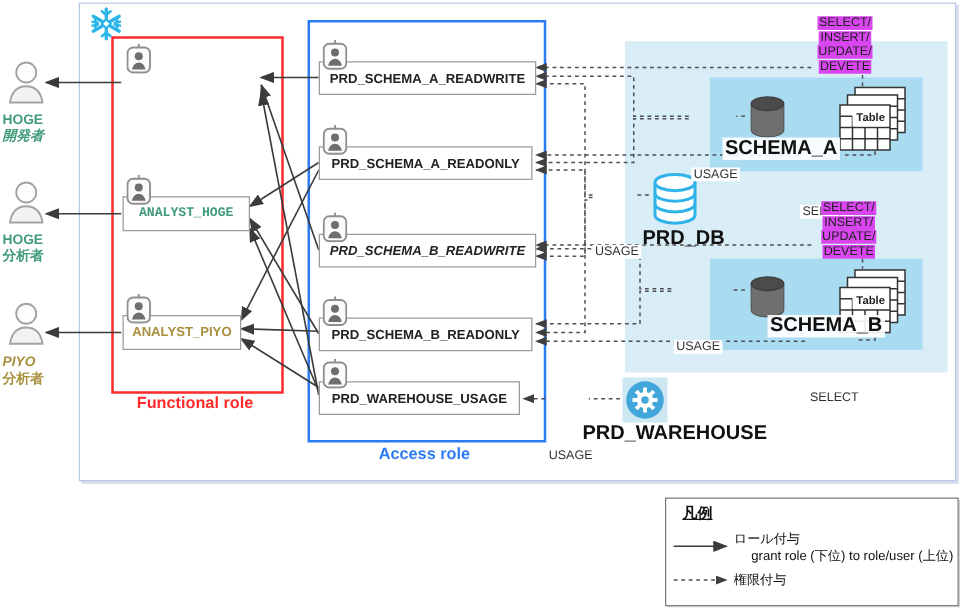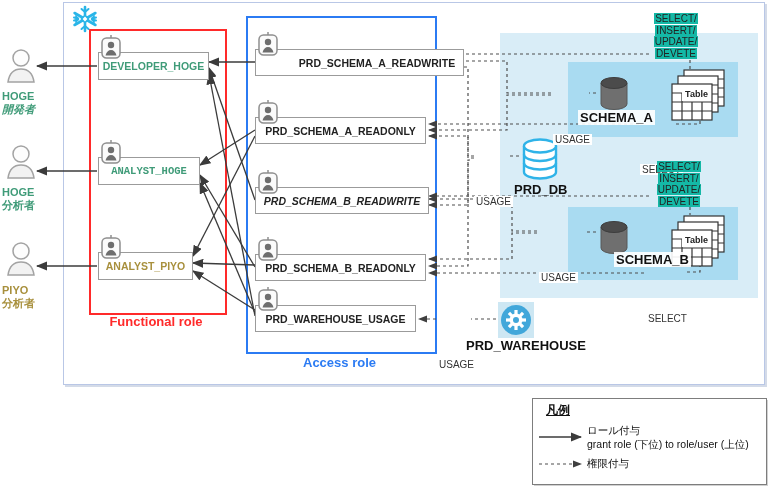--- a/index.html
+++ b/index.html
@@ -12,23 +12,23 @@
   .innerarea{background:#a9dbf1;z-index:1;}
   .redbox{left:89px;top:29px;width:134px;height:282px;border:2px solid #ff2a2a;z-index:1;}
   .bluebox{left:246px;top:16px;width:187px;height:334px;border:2px solid #2b7bf3;z-index:1;}
   svg.overlay{left:0;top:0;width:768px;height:486px;z-index:2;}
   .node{border:1px solid #9b9b9b;background:#fff;display:flex;align-items:center;
         justify-content:center;font-weight:bold;font-size:10.5px;color:#222;z-index:3;}
   .badge{z-index:4;}
   .grouplabel{font-weight:bold;font-size:13px;text-align:center;z-index:3;}
   .chip{font-size:10px;color:#333;background:#fff;padding:0 2px;white-space:nowrap;z-index:4;line-height:11px;margin-top:46px;}
   .privblock{width:56px;text-align:center;font-size:10px;color:#222;z-index:4;line-height:11.5px;}
-  .privblock span{background:#14b8a6;padding:0 1px;}
+  .privblock span{background:#d946ef;padding:0 1px;}
   .userlabel{font-weight:bold;font-size:11px;line-height:13px;z-index:3;}
-  .reslabel{font-weight:bold;font-size:13px;color:#111;z-index:4;white-space:nowrap;}
+  .reslabel{font-weight:bold;font-size:16px;color:#111;z-index:4;white-space:nowrap;}
   .reslabel.chipbg{background:rgba(255,255,255,.9);padding:0 2px;}
   .legend{left:532px;top:398px;width:233px;height:85px;background:#fff;border:1.5px solid #7d7d7d;
           box-shadow:2px 2px 0 rgba(0,0,0,.18);z-index:1;}
   .legendtitle{left:546px;top:402px;font-weight:bold;font-size:12px;color:#111;
                text-decoration:underline;z-index:3;}
   .legendtext{font-size:10.5px;color:#111;z-index:3;white-space:nowrap;text-align:right;}
   .whsquare{left:498px;top:302px;width:36px;height:36px;background:#cde7f3;z-index:1;}
   .whcircle{left:501px;top:305px;width:30px;height:30px;border-radius:50%;background:#41a7da;
             z-index:3;display:flex;align-items:center;justify-content:center;}
 </style>
@@ -135,34 +135,31 @@
     <div style="color: rgb(63, 155, 120);">HOGE</div>
     <div style="color: rgb(63, 155, 120);">分析者</div>
   </div>
   <div class="abs" style="left:6px;top:241px;z-index:3;">
     <svg width="31" height="36" viewBox="0 0 31 36">
         <circle cx="15" cy="10" r="8" fill="#fdfdfd" stroke="#a3a3a3" stroke-width="1.5"></circle>
         <path d="M2,34 q2,-13 13,-13 q11,0 13,13 z" fill="#f2f2f2" stroke="#a3a3a3" stroke-width="1.5"></path>
       </svg>
   </div>
   <div class="abs userlabel" style="left:2px;top:284px;">
-    <div style="color: rgb(168, 144, 61);">PIYO</div>
+    <div style="color: rgb(168, 144, 61); font-style: italic;">PIYO</div>
     <div style="color: rgb(168, 144, 61);">分析者</div>
   </div>
 
   <div class="abs badge" style="left:101px;top:35px;">
     <svg width="20" height="24" viewBox="0 0 20 24">
         <line x1="10" y1="0" x2="10" y2="3" stroke="#8f8f8f" stroke-width="1.5"></line>
         <rect x="1" y="3" width="18" height="20" rx="4.5" fill="#fbfbfb" stroke="#8f8f8f" stroke-width="1.5"></rect>
         <circle cx="10" cy="10" r="3.2" fill="#6e6e6e"></circle>
         <path d="M4.5,20.5 q1.5,-5.5 5.5,-5.5 q4,0 5.5,5.5 z" fill="#6e6e6e"></path>
       </svg>
-  </div>
-  <div class="abs node" style="left:98px;top:52px;width:109px;height:26px;">
-    <span style="color: rgb(63, 155, 120);">DEVELOPER_HOGE</span>
   </div>
   <div class="abs badge" style="left:101px;top:140px;">
     <svg width="20" height="24" viewBox="0 0 20 24">
         <line x1="10" y1="0" x2="10" y2="3" stroke="#8f8f8f" stroke-width="1.5"></line>
         <rect x="1" y="3" width="18" height="20" rx="4.5" fill="#fbfbfb" stroke="#8f8f8f" stroke-width="1.5"></rect>
         <circle cx="10" cy="10" r="3.2" fill="#6e6e6e"></circle>
         <path d="M4.5,20.5 q1.5,-5.5 5.5,-5.5 q4,0 5.5,5.5 z" fill="#6e6e6e"></path>
       </svg>
   </div>
   <div class="abs node" style="left:98px;top:157px;width:100px;height:26px;">
@@ -182,21 +179,21 @@
   <div class="abs grouplabel" style="left: 92px; top: 314px; width: 128px; color: rgb(255, 42, 42);">Functional role</div>
 
   <div class="abs badge" style="left:258px;top:32px;">
     <svg width="20" height="24" viewBox="0 0 20 24">
         <line x1="10" y1="0" x2="10" y2="3" stroke="#8f8f8f" stroke-width="1.5"></line>
         <rect x="1" y="3" width="18" height="20" rx="4.5" fill="#fbfbfb" stroke="#8f8f8f" stroke-width="1.5"></rect>
         <circle cx="10" cy="10" r="3.2" fill="#6e6e6e"></circle>
         <path d="M4.5,20.5 q1.5,-5.5 5.5,-5.5 q4,0 5.5,5.5 z" fill="#6e6e6e"></path>
       </svg>
   </div>
-  <div class="abs node" style="left:255px;top:49px;width:172px;height:25px;padding-left:35px;">
+  <div class="abs node" style="left:255px;top:49px;width:172px;height:25px;">
     <span>PRD_SCHEMA_A_READWRITE</span>
   </div>
   <div class="abs badge" style="left:258px;top:100px;">
     <svg width="20" height="24" viewBox="0 0 20 24">
         <line x1="10" y1="0" x2="10" y2="3" stroke="#8f8f8f" stroke-width="1.5"></line>
         <rect x="1" y="3" width="18" height="20" rx="4.5" fill="#fbfbfb" stroke="#8f8f8f" stroke-width="1.5"></rect>
         <circle cx="10" cy="10" r="3.2" fill="#6e6e6e"></circle>
         <path d="M4.5,20.5 q1.5,-5.5 5.5,-5.5 q4,0 5.5,5.5 z" fill="#6e6e6e"></path>
       </svg>
   </div>
@@ -326,16 +323,16 @@
   </div>
   <div class="abs privblock" style="left:651px;top:161px;">
     <div><span>SELECT/</span></div>
     <div><span>INSERT/</span></div>
     <div><span>UPDATE/</span></div>
     <div><span>DEVETE</span></div>
   </div>
 
   <div class="abs legendtitle">凡例</div>
   <div class="abs legendtext" style="left:587px;top:424px;">ロール付与</div>
-  <div class="abs legendtext" style="left:587px;top:438px;">grant role (下位) to role/user (上位)</div>
+  <div class="abs legendtext" style="left:601px;top:438px;">grant role (下位) to role/user (上位)</div>
   <div class="abs legendtext" style="left:587px;top:457px;">権限付与</div>
 
 </div>
 
 </body></html>

